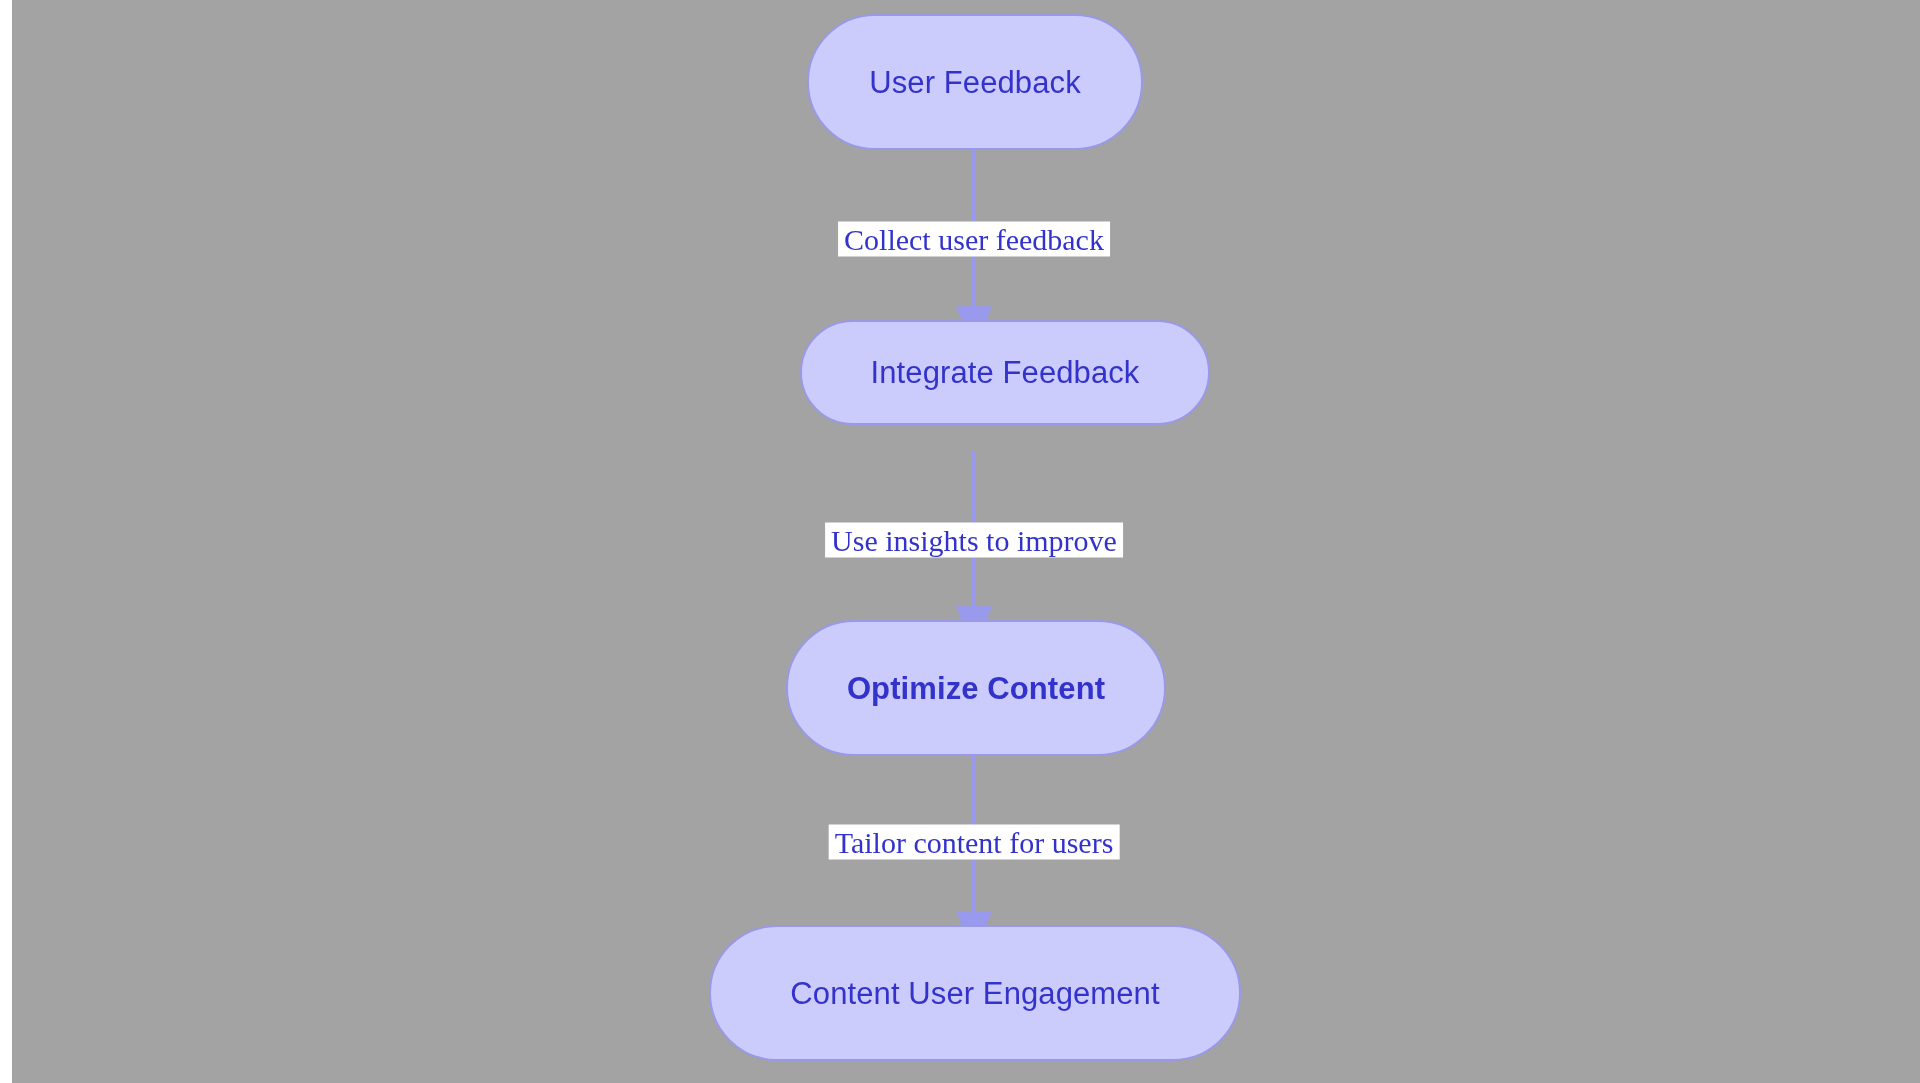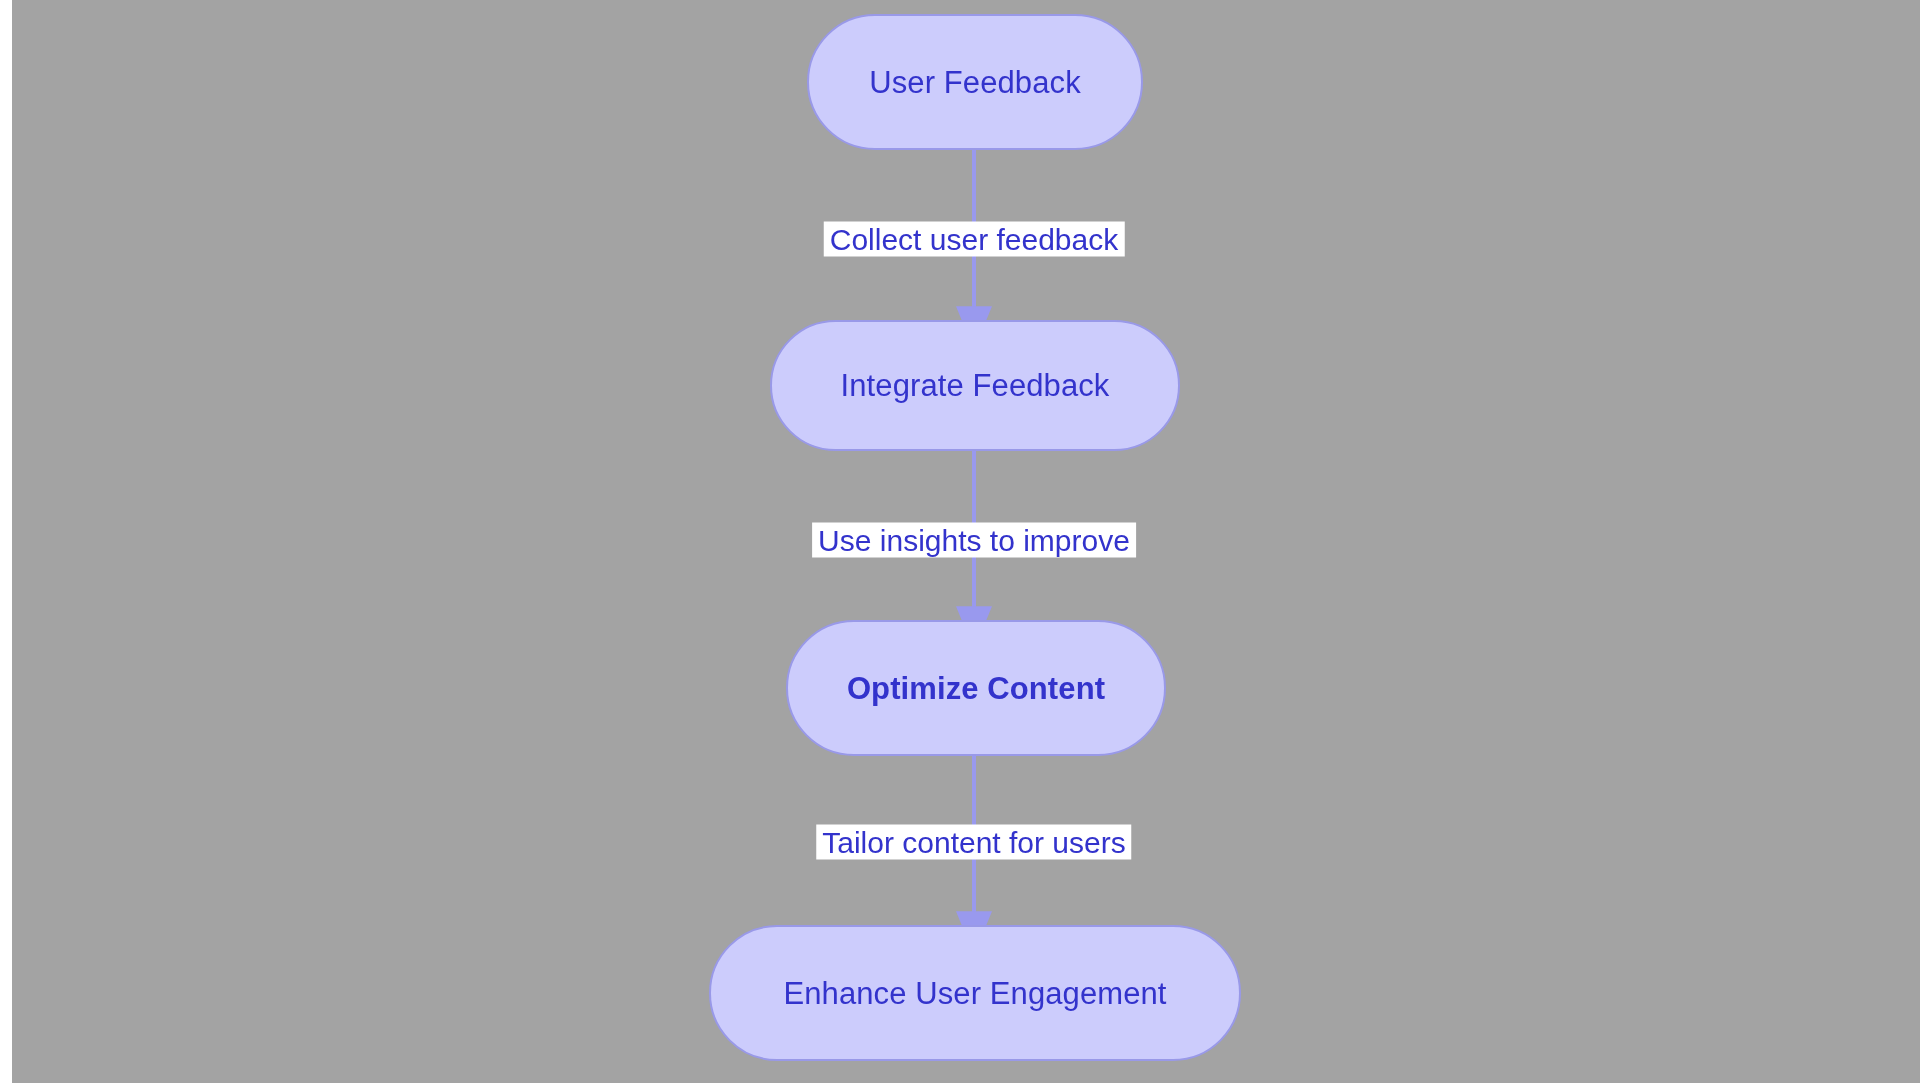--- a/index.html
+++ b/index.html
@@ -48,30 +48,30 @@
     white-space: nowrap;
     z-index: 2;
   }
 
   .node-label {
     color: #3333cc;
     line-height: 1;
   }
 
   #node-0 { left: 795px;  top: 14px;   width: 336px; height: 136px; }
-  #node-1 { left: 758px;  top: 320px;  width: 410px; height: 131px; }
+  #node-1 { left: 788px;  top: 320px;  width: 410px; height: 105px; }
   #node-2 { left: 774px;  top: 620px;  width: 380px; height: 136px; font-weight: bold; }
   #node-3 { left: 697px;  top: 925px;  width: 532px; height: 136px; }
 
   
   .edge-label {
     position: absolute;
     transform: translate(-50%, -50%);
     color: #3333cc;
-    font-family: Liberation Sans, sans-serif;
+    font-family: Liberation Serif, serif;
     font-size: 30px;
     font-weight: 400;
     white-space: nowrap;
     background: #ffffff;
     padding: 1px 6px;
     line-height: 1.1;
     z-index: 3;
   }
 
   #edge-label-0 { left: 962px; top: 239px; }
@@ -103,21 +103,21 @@
 
   <div class="node" id="node-1">
     <span class="node-label">Integrate Feedback</span>
   </div>
 
   <div class="node" id="node-2">
     <span class="node-label">Optimize Content</span>
   </div>
 
   <div class="node" id="node-3">
-    <span class="node-label">Enhance User Engagement</span>
+    <span class="node-label">Content User Engagement</span>
   </div>
 
   <div class="edge-label" id="edge-label-0">Collect user feedback</div>
 
   <div class="edge-label" id="edge-label-2">Tailor content for users</div>
 
   <div class="edge-label" id="edge-label-1">Use insights to improve</div>
 
 </div>
 

